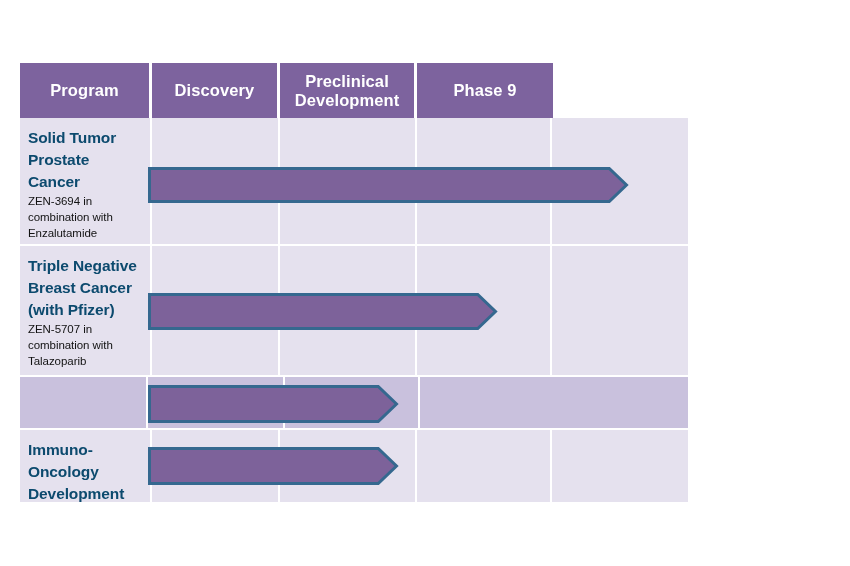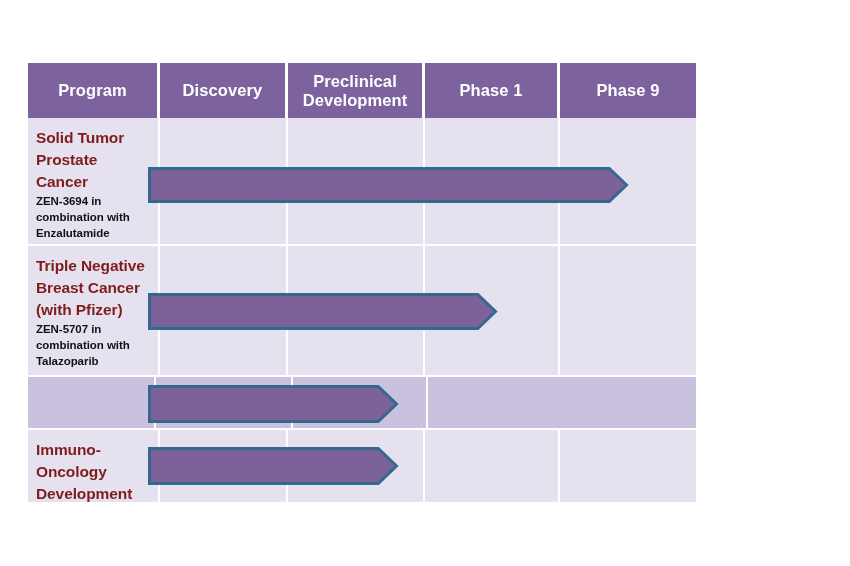--- a/index.html
+++ b/index.html
@@ -10,21 +10,21 @@
     width: 850px;
     height: 566px;
     background: #ffffff;
     font-family: "Liberation Sans", sans-serif;
     overflow: hidden;
     position: relative;
   }
 
   #pipeline-table {
     position: absolute;
-    left: 28px;
+    left: 20px;
     top: 63px;
     width: 668px;
     height: 439px;
   }
 
   
   .header-row {
     display: flex;
     height: 55px;
     width: 100%;
@@ -68,27 +68,27 @@
     padding: 9px 7px 6px 8px;
     border-right: 2px solid #ffffff;
     display: flex;
     flex-direction: column;
     justify-content: flex-start;
     overflow: hidden;
   }
   .program-title {
     font-size: 15.5px;
     font-weight: bold;
-    color: #7f1d1d;
+    color: #0c4a6e;
     line-height: 1.42;
     letter-spacing: -0.1px;
   }
   .program-sub {
     font-size: 11.5px;
-    font-weight: bold;
+    font-weight: normal;
     color: #121212;
     line-height: 1.38;
     margin-top: 1px;
     letter-spacing: -0.05px;
   }
 
   .phase-cell {
     box-sizing: border-box;
     border-right: 2px solid #ffffff;
   }
@@ -120,23 +120,20 @@
     </div>
     <div class="header-cell" style="width:128px">
       <span>Discovery</span>
     </div>
     <div class="header-cell" style="width:137px">
       <span>
         <span>Preclinical</span><br>
         <span>Development</span>
       </span>
     </div>
-    <div class="header-cell" style="width:135px">
-      <span>Phase 1</span>
-    </div>
     <div class="header-cell" style="width:136px">
       <span>Phase 9</span>
     </div>
   </div>
 
   <div class="body-rows">
 
     <div class="data-row" style="height:128px">
       <div class="row-label-cell" style="width:132px">
         <div class="program-title">Solid Tumor Prostate Cancer</div>

